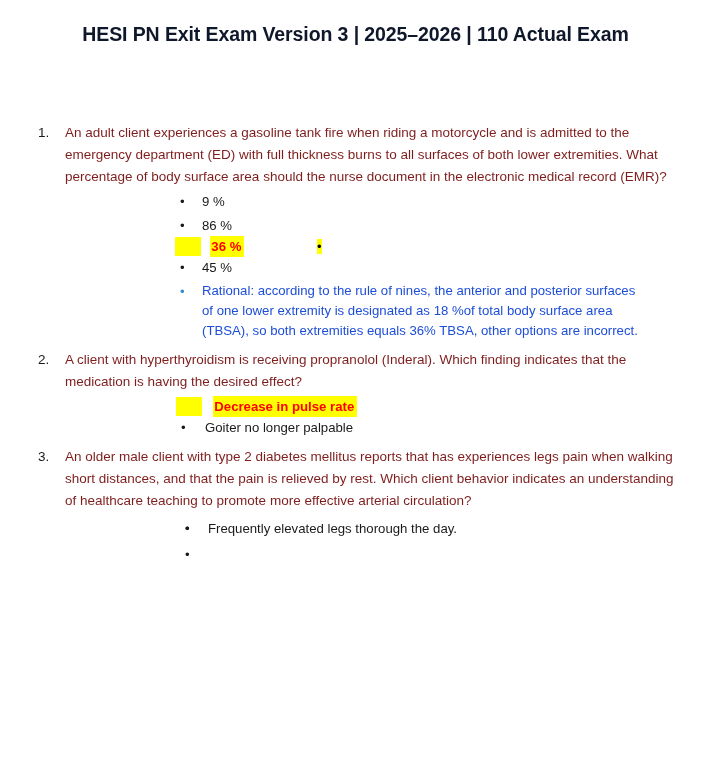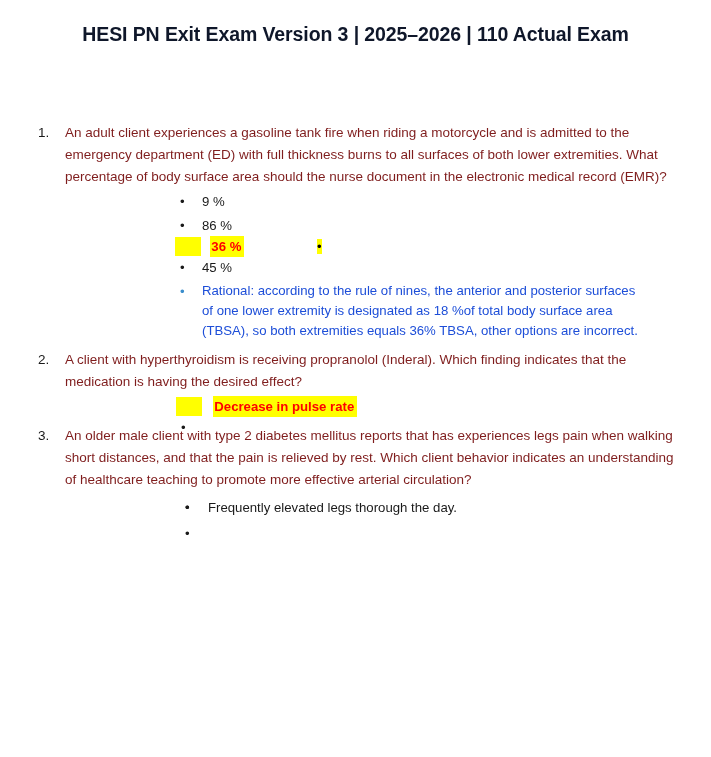--- a/index.html
+++ b/index.html
@@ -188,20 +188,21 @@
         <li class="opt gap-lg">
           <span class="opt-bullet">•</span>
         </li>
         <li class="opt is-correct gap-sm">
           <span class="hl-strip" style="left:111px;"></span>
           <span class="opt-bullet">•</span>
           <span class="opt-label">Decrease in pulse rate</span>
         </li>
         <li class="opt gap-sm">
           <span class="opt-bullet">•</span>
+          <span class="opt-label">Goiter no longer palpable</span>
         </li>
       </ul>
     </li>
 
     <li class="question" style="margin-top:8px;">
       <span class="q-num">3.</span>
       <p class="q-text">An older male client with type 2 diabetes mellitus reports that has experiences legs pain when walking short distances, and that the pain is relieved by rest. Which client behavior indicates an understanding of healthcare teaching to promote more effective arterial circulation?</p>
 
       <ul class="options indent-c">
         <li class="opt gap-lg" style="margin-top:6px;">

